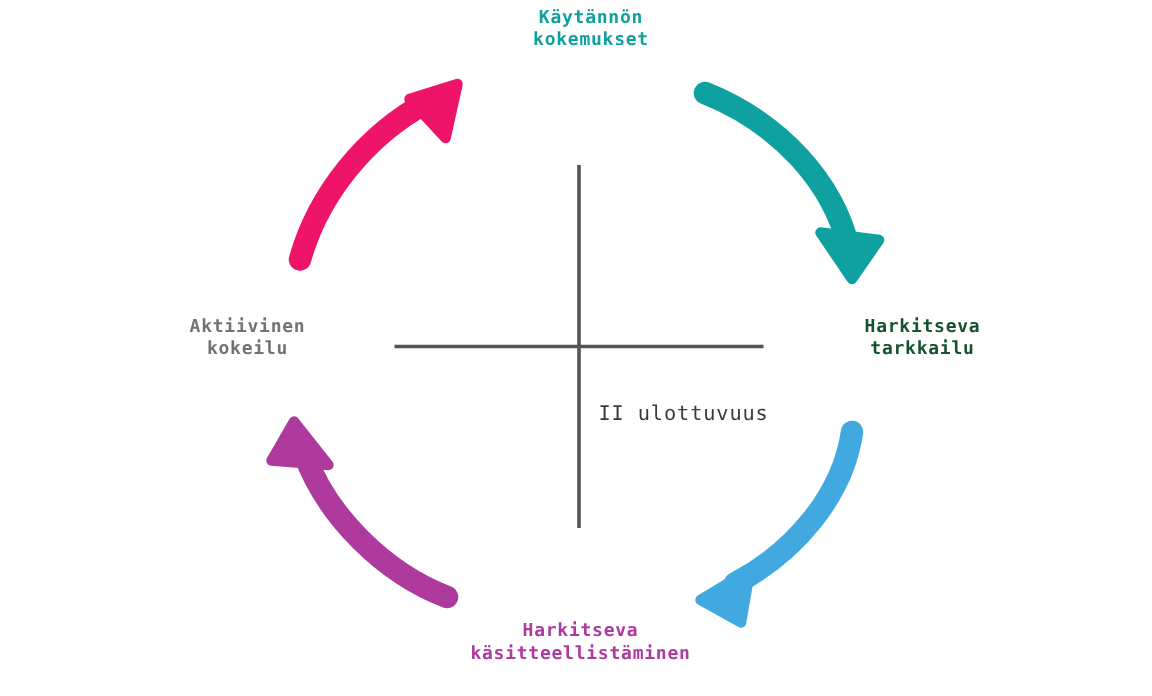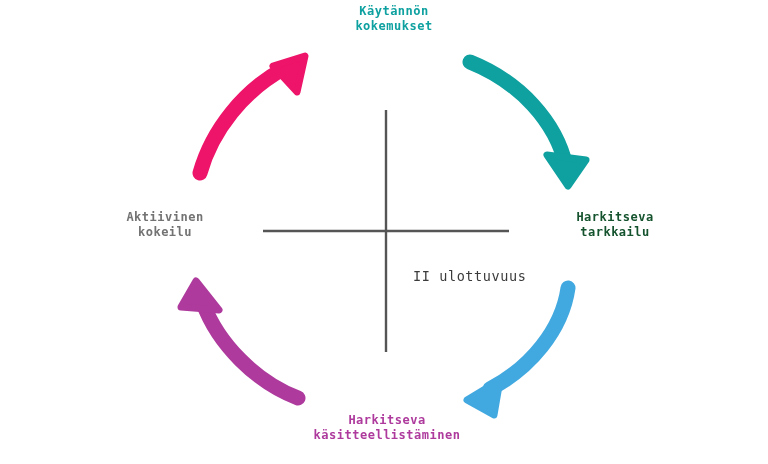--- a/index.html
+++ b/index.html
@@ -63,21 +63,21 @@
     font-size: 13.5px;
     letter-spacing: 0.6px;
     color: #3b3b3b;
     white-space: nowrap;
   }
   #axis-label-one {
     left: 399px;
     top: 176px;
   }
   #axis-label-two {
-    left: 413px;
+    left: 399px;
     top: 268px;
   }
 </style>
 </head>
 <body>
 
 <div id="canvas">
 
   <svg class="cycle-svg" viewBox="0 0 768 464">
 

